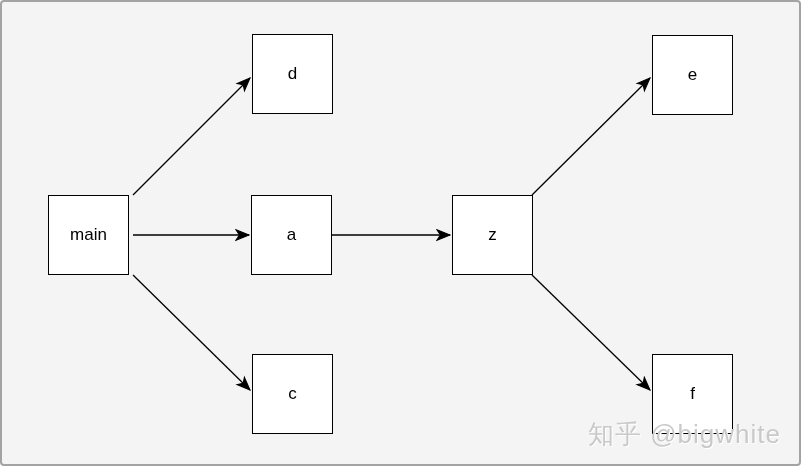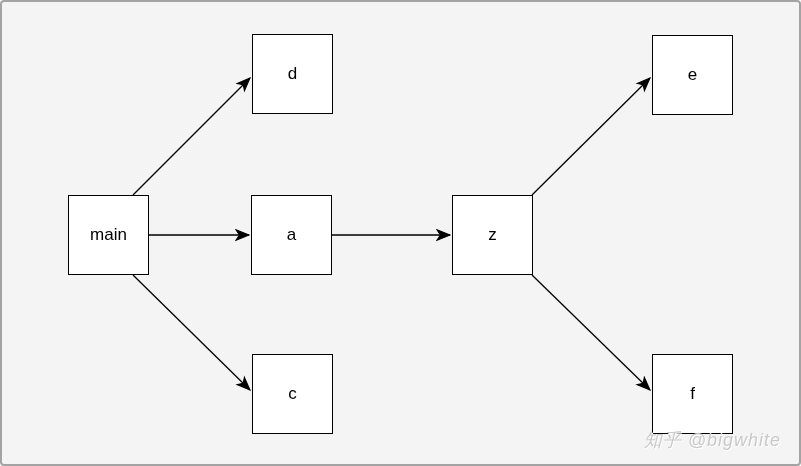--- a/index.html
+++ b/index.html
@@ -29,37 +29,36 @@
     border: 1px solid #000000;
     display: flex;
     align-items: center;
     justify-content: center;
   }
   .node-label {
     font-size: 17px;
     color: #000000;
     white-space: nowrap;
   }
-  .node-main { left: 66px;  top: 193px; }
+  .node-main { left: 46px;  top: 193px; }
   .node-d    { left: 250px; top: 32px;  }
   .node-a    { left: 249px; top: 193px; }
   .node-c    { left: 250px; top: 352px; }
   .node-z    { left: 450px; top: 193px; }
   .node-e    { left: 650px; top: 33px;  }
   .node-f    { left: 650px; top: 352px; }
   .watermark {
     position: absolute;
     right: 18px; bottom: 12px;
-    font-size: 18px;
+    font-size: 26px;
     color: #c9c9c9;
     text-shadow: 1px 1px 0 #ffffff;
     letter-spacing: 1px;
     white-space: nowrap;
     pointer-events: none;
-    font-style: italic;
   }
 </style>
 </head>
 <body>
 
 <div class="canvas">
 
   <svg class="edges-layer" width="801" height="466" viewBox="0 0 801 466" xmlns="http://www.w3.org/2000/svg">
     <defs>
       <marker id="arrow" markerUnits="userSpaceOnUSE" markerWidth="13" markerHeight="10" refX="11" refY="5" orient="auto">

